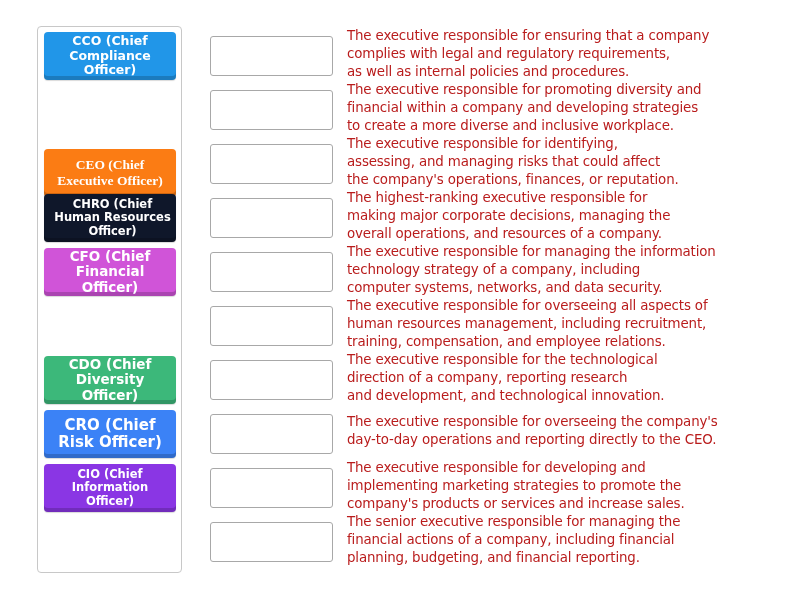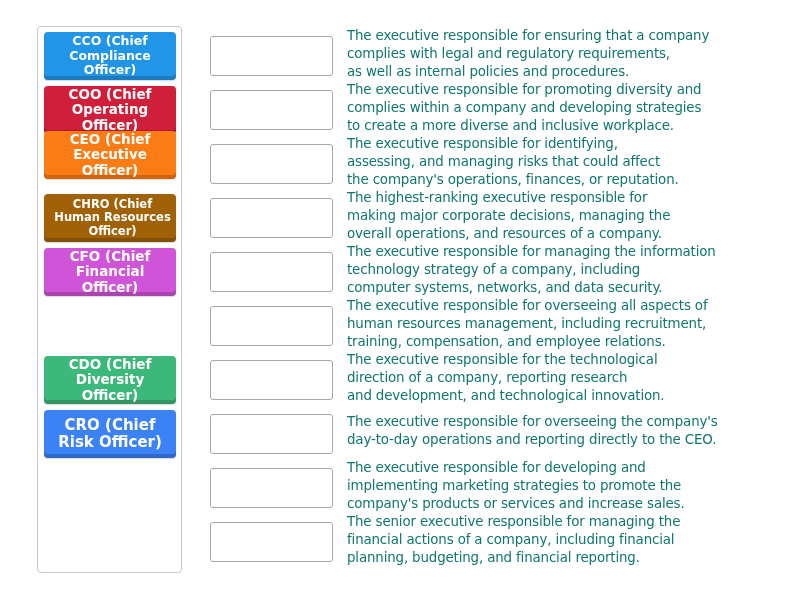--- a/index.html
+++ b/index.html
@@ -22,59 +22,59 @@
     }
     .tile span { display: block; }
     .drop {
       position: absolute; left: 210px; width: 123px; height: 40px;
       border: 1px solid #a8a8a8; border-radius: 3px; background: #fff;
       box-sizing: border-box;
     }
     .desc {
       position: absolute; left: 347px; width: 440px;
       font-family: "DejaVu Sans", sans-serif;
-      font-size: 13.4px; line-height: 18px; color: #0f766e; white-space: pre-line;
+      font-size: 13.4px; line-height: 18px; color: #b91c1c; white-space: pre-line;
       letter-spacing: -0.15px;
     }
   </style>
 </head>
 <body>
 
 <div class="tile-panel" id="tile-panel">
     <div class="tile" style="top: 5px; background: rgb(33, 150, 232); font-size: 12.5px;">
       <span>CCO (Chief Compliance Officer)</span>
     </div>
-    <div class="tile" style="top: 59px; background: rgb(208, 31, 58); font-size: 13.5px;">
-      <span>COO (Chief Operating Officer)</span>
-    </div>
-    <div class="tile" style="top: 104px; background: rgb(251, 124, 20); font-size: 13.5px;">
+    <div class="tile" style="top: 122px; background: rgb(251, 124, 20); font-size: 13.5px; font-family: Liberation Serif, serif;">
       <span>CEO (Chief Executive Officer)</span>
     </div>
-    <div class="tile" style="top: 167px; background: #a16207; font-size: 11.5px; padding-left: 7px;">
+    <div class="tile" style="top: 167px; background: #0f172a; font-size: 11.5px; padding-left: 7px;">
       <span>CHRO (Chief Human Resources Officer)</span>
     </div>
     <div class="tile" style="top: 221px; background: rgb(208, 84, 216); font-size: 13.5px;">
       <span>CFO (Chief Financial Officer)</span>
     </div>
     <div class="tile" style="top: 329px; background: rgb(60, 184, 122); font-size: 13.5px;">
       <span>CDO (Chief Diversity Officer)</span>
     </div>
     <div class="tile" style="top: 383px; background: #3b82f6; font-size: 15px;">
       <span>CRO (Chief Risk Officer)</span>
     </div>
+    <div class="tile" style="top: 437px; background: rgb(138, 54, 228); font-size: 11.5px;">
+      <span>CIO (Chief Information Officer)</span>
+    </div>
   </div>
 
 <div id="rows">
     <div class="drop" style="top: 36px;"></div>
     <div class="desc" style="top: 27px;">The executive responsible for ensuring that a company
 complies with legal and regulatory requirements,
 as well as internal policies and procedures.</div>
     <div class="drop" style="top: 90px;"></div>
     <div class="desc" style="top: 81px;">The executive responsible for promoting diversity and
-complies within a company and developing strategies
+financial within a company and developing strategies
 to create a more diverse and inclusive workplace.</div>
     <div class="drop" style="top: 144px;"></div>
     <div class="desc" style="top: 135px;">The executive responsible for identifying,
 assessing, and managing risks that could affect
 the company's operations, finances, or reputation.</div>
     <div class="drop" style="top: 198px;"></div>
     <div class="desc" style="top: 189px;">The highest-ranking executive responsible for
 making major corporate decisions, managing the
 overall operations, and resources of a company.</div>
     <div class="drop" style="top: 252px;"></div>

